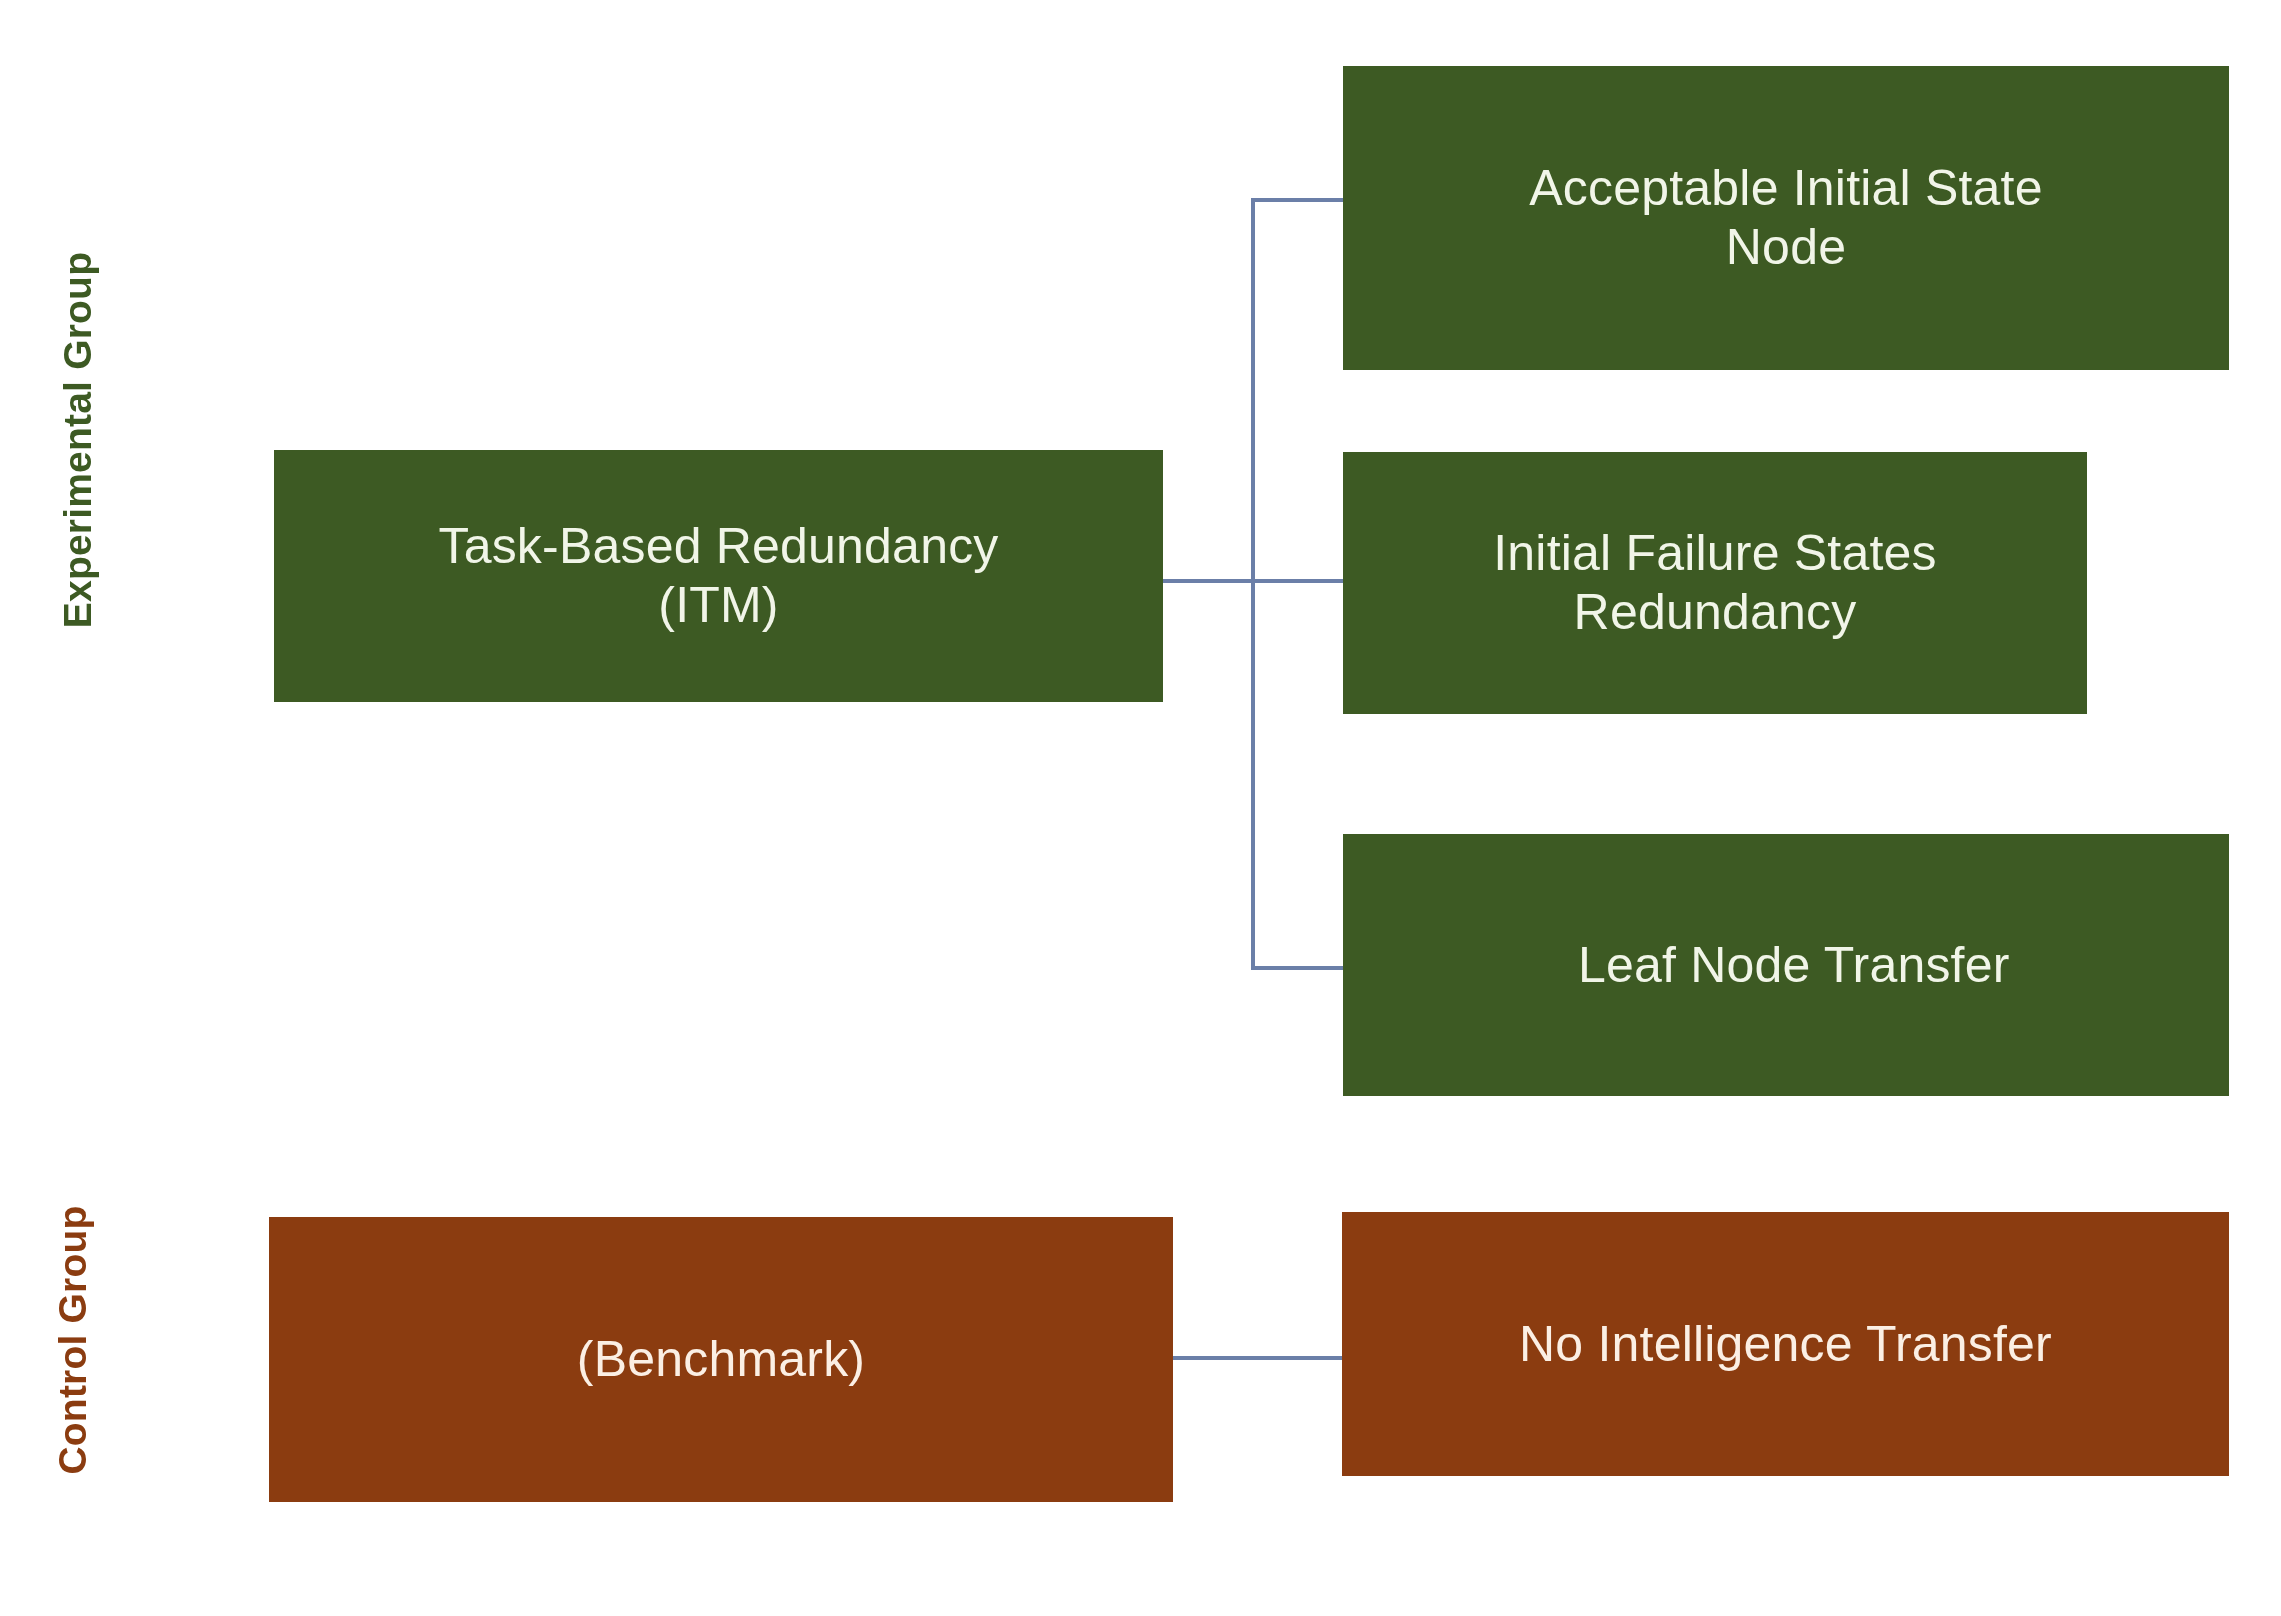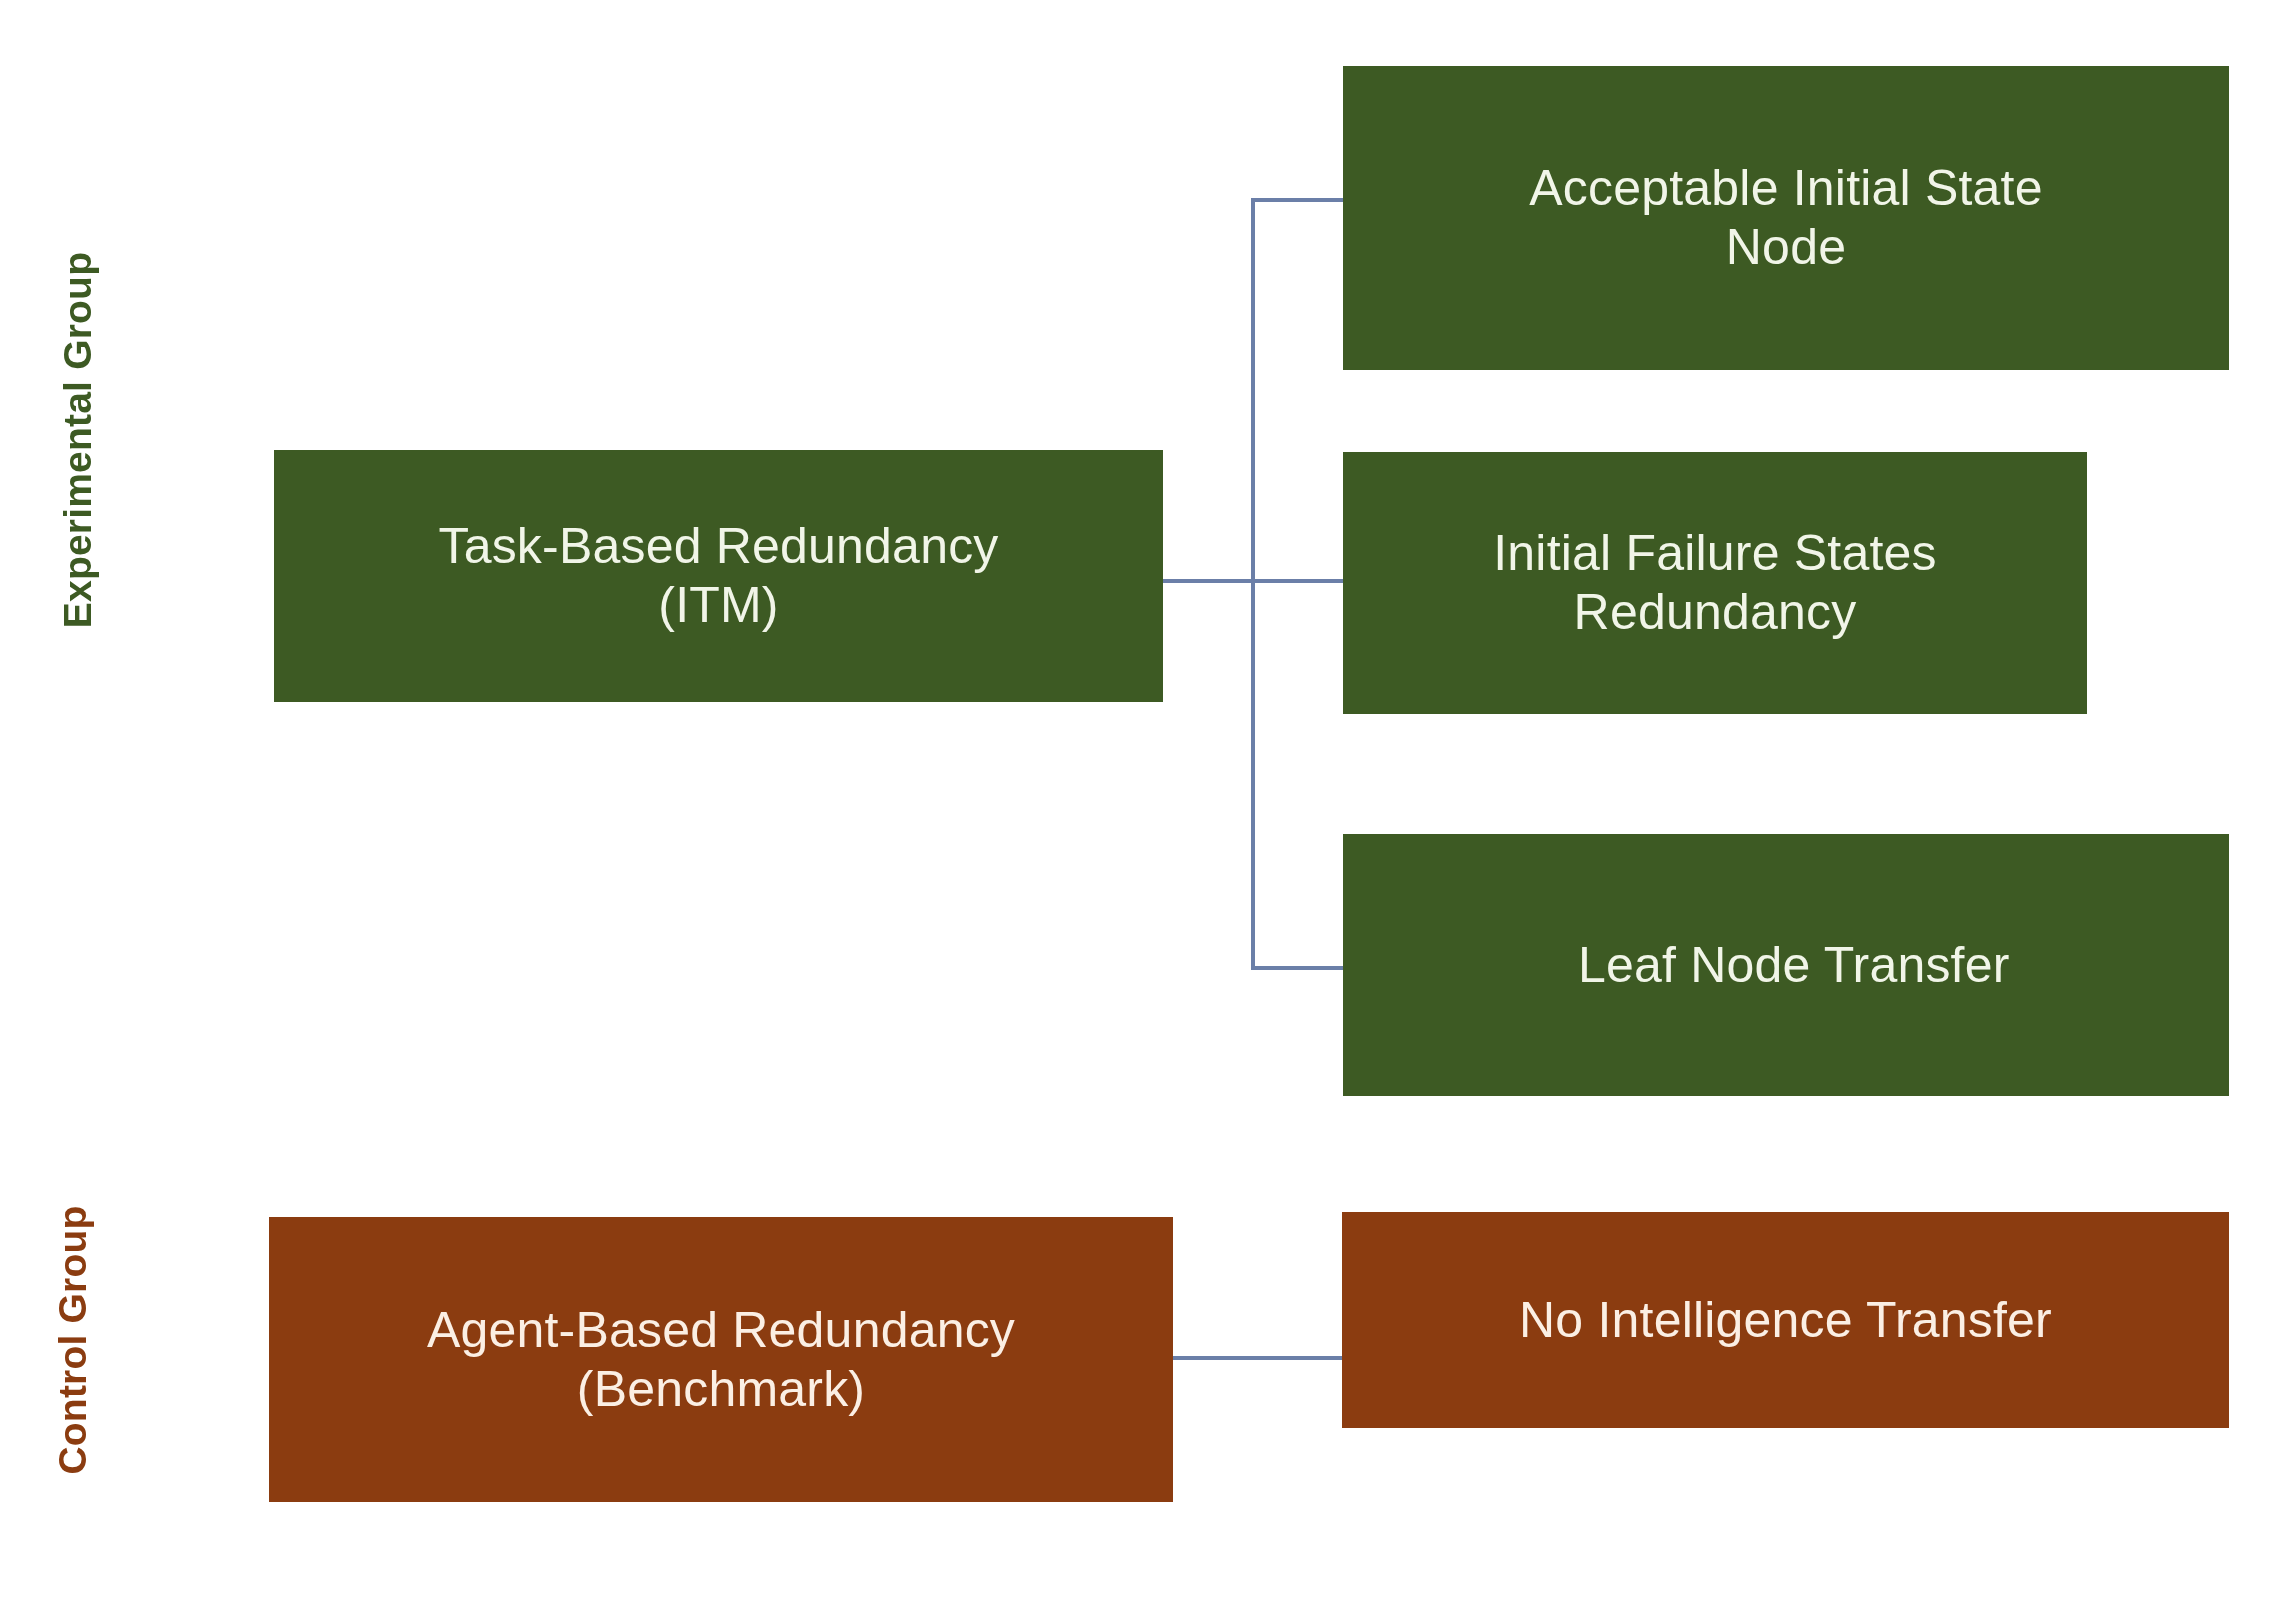--- a/index.html
+++ b/index.html
@@ -112,25 +112,24 @@
   </div>
 
   <div class="node green" style="left:1343px; top:834px; width:886px; height:262px;padding-left:32px;">
     <div>
       <span class="node-text">Leaf Node Transfer</span>
     </div>
   </div>
 
   <div class="node brown" style="left:269px; top:1217px; width:904px; height:285px;">
     <div>
-      <span class="node-text">Agent-Based Redundancy</span>
       <span class="node-text">(Benchmark)</span>
     </div>
   </div>
 
-  <div class="node brown" style="left:1342px; top:1212px; width:887px; height:216px;align-items:center;">
+  <div class="node brown" style="left:1342px; top:1212px; width:887px; height:264px;align-items:center;">
     <div>
       <span class="node-text">No Intelligence Transfer</span>
     </div>
   </div>
 
 </div>
 
 
 </body></html>

